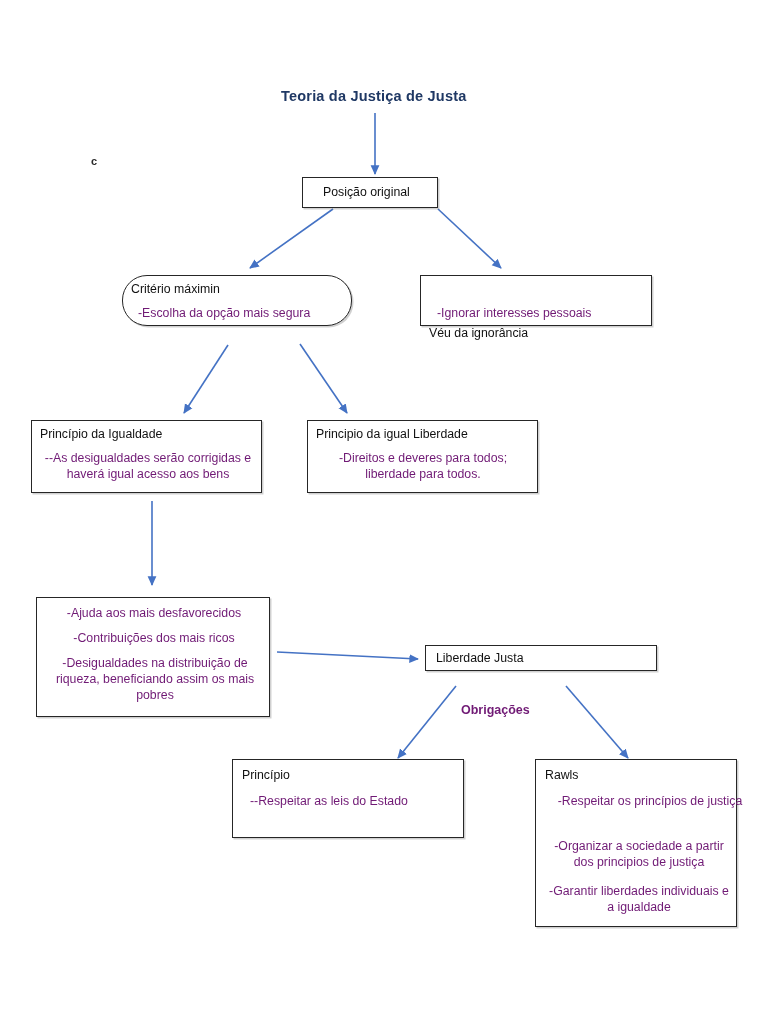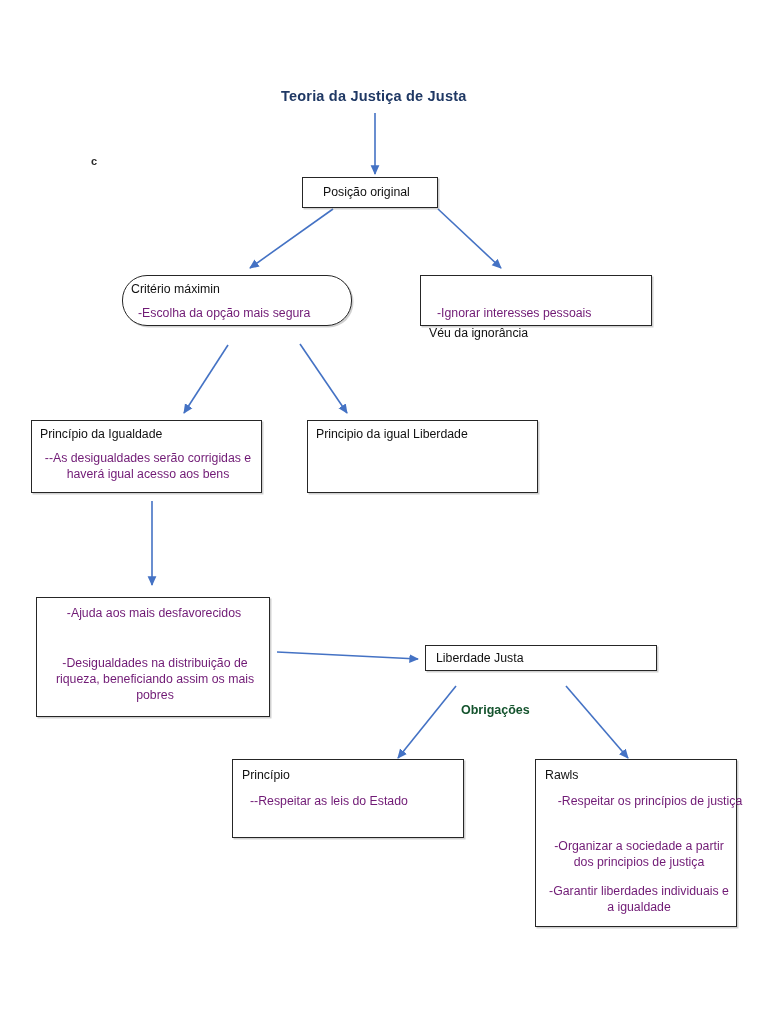--- a/index.html
+++ b/index.html
@@ -63,21 +63,21 @@
   .box .head {
     font-size: 12.3px;
     font-weight: normal;
     color: #111111;
   }
 
   .edge-label {
     position: absolute;
     font-size: 12.5px;
     font-weight: bold;
-    color: #14532d;
+    color: #701a75;
     white-space: nowrap;
   }
 </style>
 </head>
 <body>
 
 <div id="canvas">
 
   <svg id="arrow-layer" viewBox="0 0 768 1024">
     <defs>
@@ -123,24 +123,26 @@
     <div class="line" style="position:absolute; left:16px; top:29px;">-Ignorar interesses pessoais</div>
   </div>
 
   <div class="box" style="left:31px; top:420px; width:231px; height:73px;">
     <div class="head" style="position:absolute; left:8px; top:6px;">Princípio da Igualdade</div>
     <div class="line" style="position:absolute; left:8px; top:29px; width:216px;">--As desigualdades serão corrigidas e haverá igual acesso aos bens</div>
   </div>
 
   <div class="box" style="left:307px; top:420px; width:231px; height:73px;">
     <div class="head" style="position:absolute; left:8px; top:6px;">Principio da igual Liberdade</div>
+    <div class="line" style="position:absolute; left:8px; top:29px; width:214px;">-Direitos e deveres para todos; liberdade para todos.</div>
   </div>
 
   <div class="box" style="left:36px; top:597px; width:234px; height:120px;">
     <div class="line" style="position:absolute; left:9px; top:7px; width:216px;">-Ajuda aos mais desfavorecidos</div>
+    <div class="line" style="position:absolute; left:9px; top:32px; width:216px;">-Contribuições dos mais ricos</div>
     <div class="line" style="position:absolute; left:9px; top:57px; width:218px;">-Desigualdades na distribuição de riqueza, beneficiando assim os mais pobres</div>
   </div>
 
   <div class="box" style="left:425px; top:645px; width:232px; height:26px;">
     <div class="head" style="position:absolute; left:10px; top:5px;">Liberdade Justa</div>
   </div>
 
   <div class="edge-label" style="left:461px; top:703px;">Obrigações</div>
 
   <div class="box" style="left:232px; top:759px; width:232px; height:79px;">

